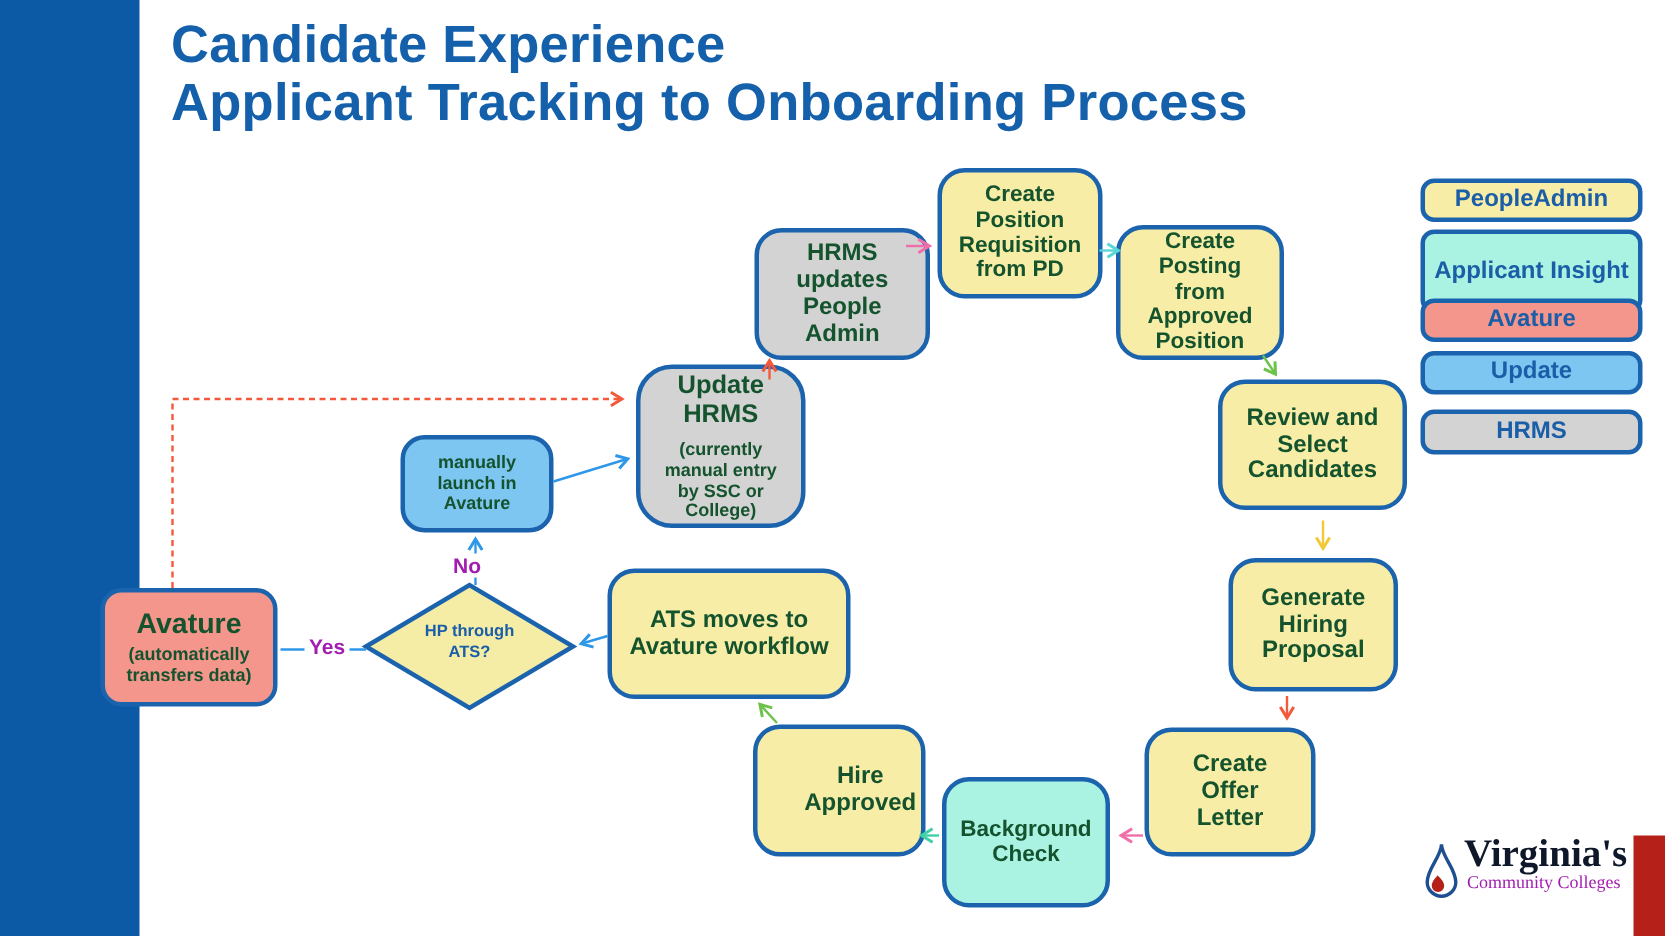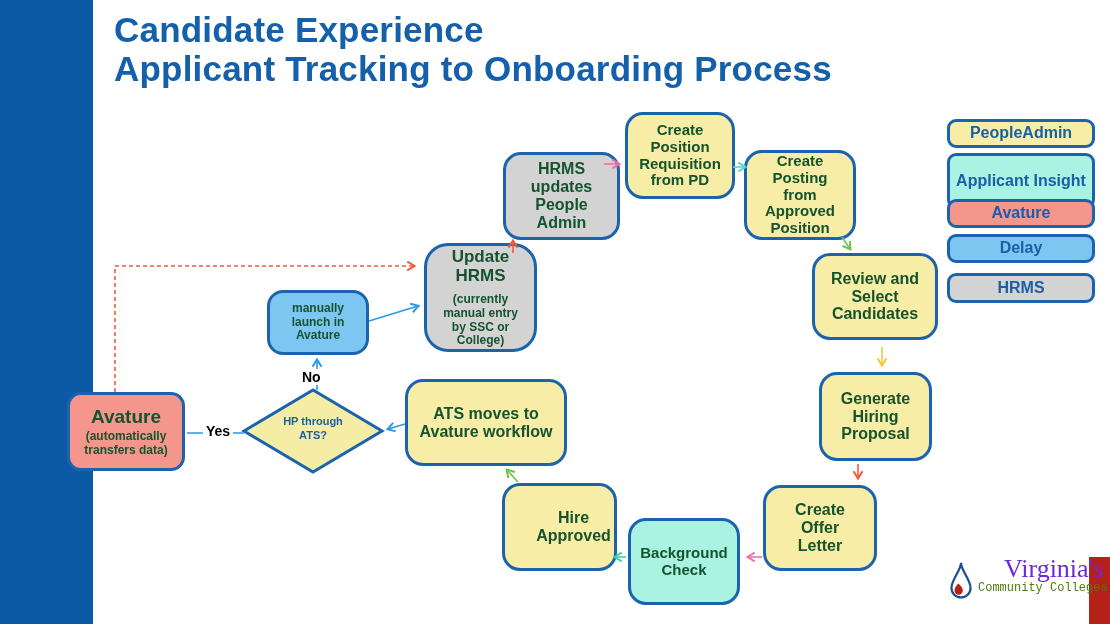--- a/index.html
+++ b/index.html
@@ -38,31 +38,31 @@
   .e-dash{stroke:#f4593b;stroke-dasharray:4 3;}
   .e-pink{stroke:#f06eaa;}
   .e-cyan{stroke:#56d6d6;}
   .e-green{stroke:#6cc24a;}
   .e-yellow{stroke:#f2c838;}
   .e-blue{stroke:#2e97e8;}
   .e-teal{stroke:#3fd0a8;}
   .diamond-shape{fill:#f5eda6;stroke:#1b64ad;stroke-width:3;}
   .diamond-label{position:absolute;left:273px;top:404px;width:80px;z-index:5;text-align:center;
         color:#1b5ea8;font-weight:bold;font-size:11px;line-height:1.25;margin-top:11px;}
-  .edge-label{position:absolute;z-index:6;background:#ffffff;color:#000000;font-weight:bold;
+  .edge-label{position:absolute;z-index:6;background:#ffffff;color:#a21caf;font-weight:bold;
         font-size:14px;padding:0 3px;text-align:center;}
   .lbl-yes{left:203px;top:423px;}
   .lbl-no{left:299px;top:369px;}
   
   .logo{position:absolute;left:948px;top:556px;z-index:2;display:flex;align-items:flex-start;}
   .logo-drop{margin-top:4px;}
   .logo-text{margin-left:2px;display:flex;flex-direction:column;}
-  .logo-line1{font-family:"Liberation Serif",serif;font-weight:normal;font-size:26px;
-        color:#6d28d9;line-height:1.0;margin-left:28px;}
-  .logo-line2{font-family:Liberation Mono, monospace;font-size:12px;color:#4d7c0f;
+  .logo-line1{font-family:"Liberation Serif",serif;font-weight:bold;font-size:26px;
+        color:#0f172a;line-height:1.0;}
+  .logo-line2{font-family:Liberation Serif, serif;font-size:12px;color:#a21caf;
         line-height:1.1;margin-left:2px;}
 </style>
 </head>
 <body>
 
 <div class="slide">
 
   <div class="sidebar"></div>
   <div class="accent"></div>
 
@@ -74,21 +74,21 @@
   <div class="legend-item yellow" style="top:119px;height:29px;">
     <span>PeopleAdmin</span>
   </div>
   <div class="legend-item cyan" style="top:153px;height:56px;">
     <span>Applicant Insight</span>
   </div>
   <div class="legend-item salmon" style="top:199px;height:29px;">
     <span>Avature</span>
   </div>
   <div class="legend-item blue" style="top:234px;height:29px;">
-    <span>Delay</span>
+    <span>Update</span>
   </div>
   <div class="legend-item gray" style="top:273px;height:30px;">
     <span>HRMS</span>
   </div>
 
   <div class="node yellow fs15" style="left:625px;top:112px;width:110px;height:87px;">
     <span>Create Position Requisition from PD</span>
   </div>
   <div class="node gray fs16" style="left:503px;top:152px;width:117px;height:88px;">
     <span class="narrow">HRMS updates People Admin</span>

